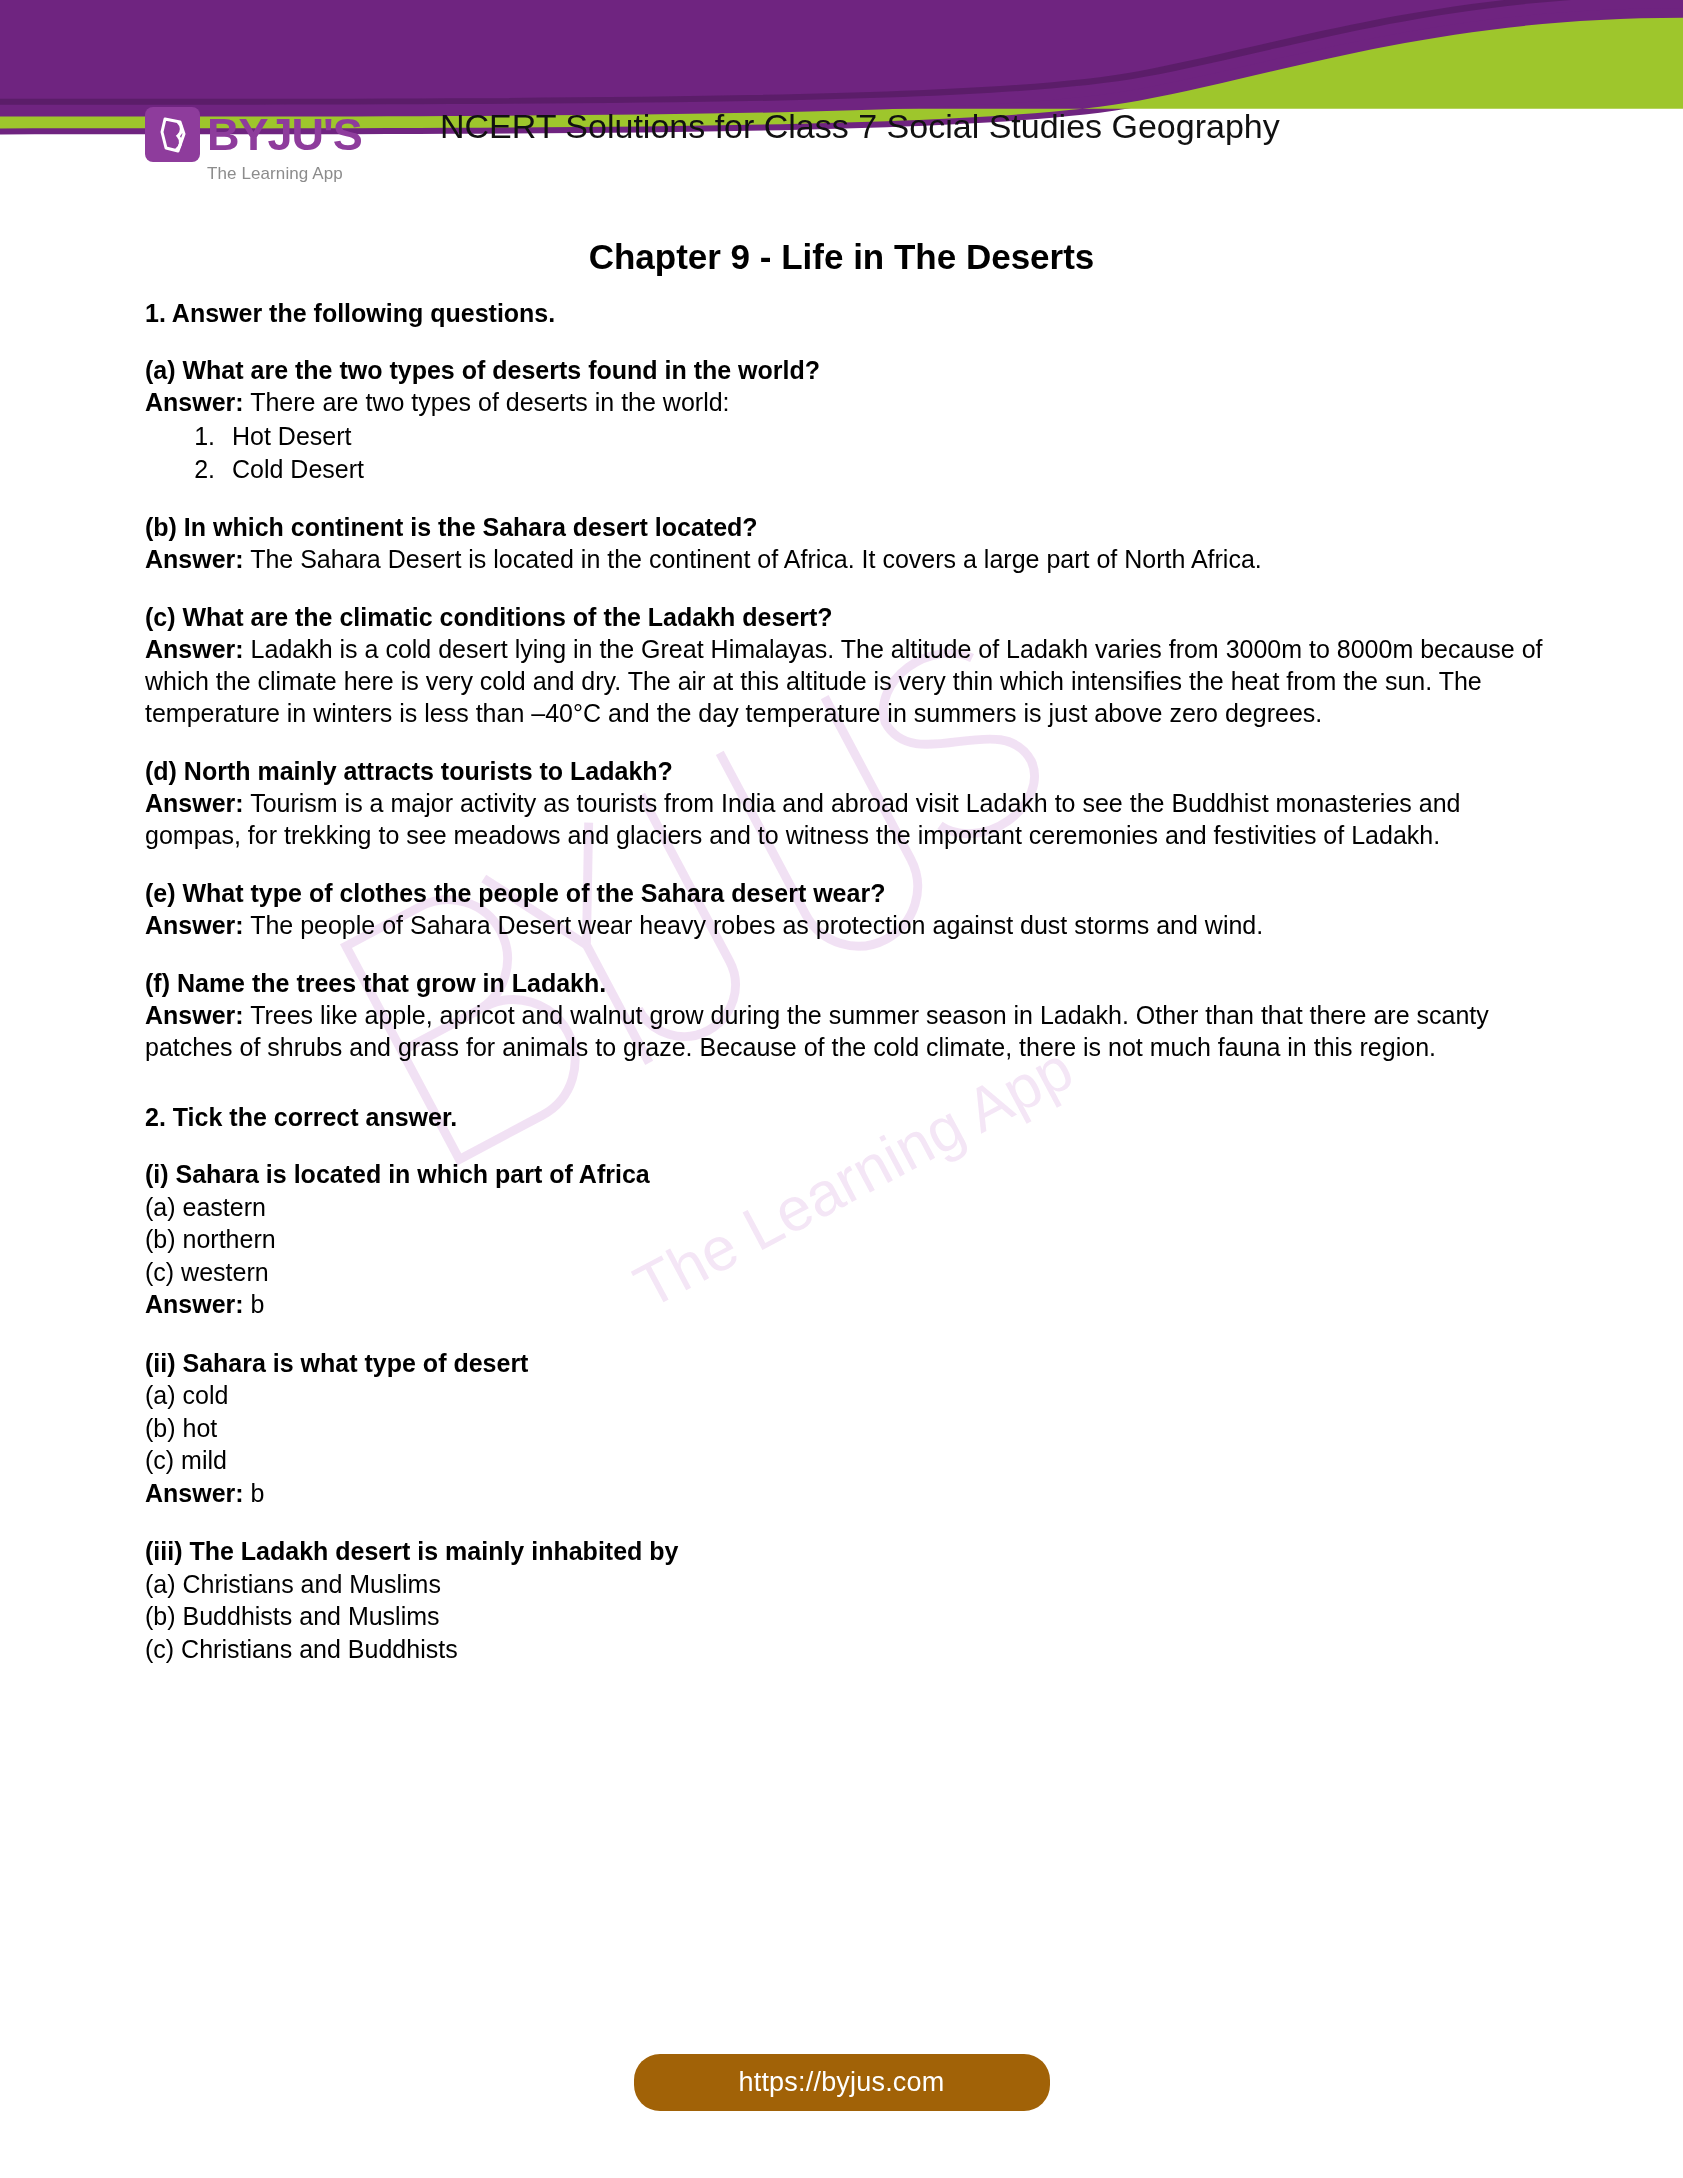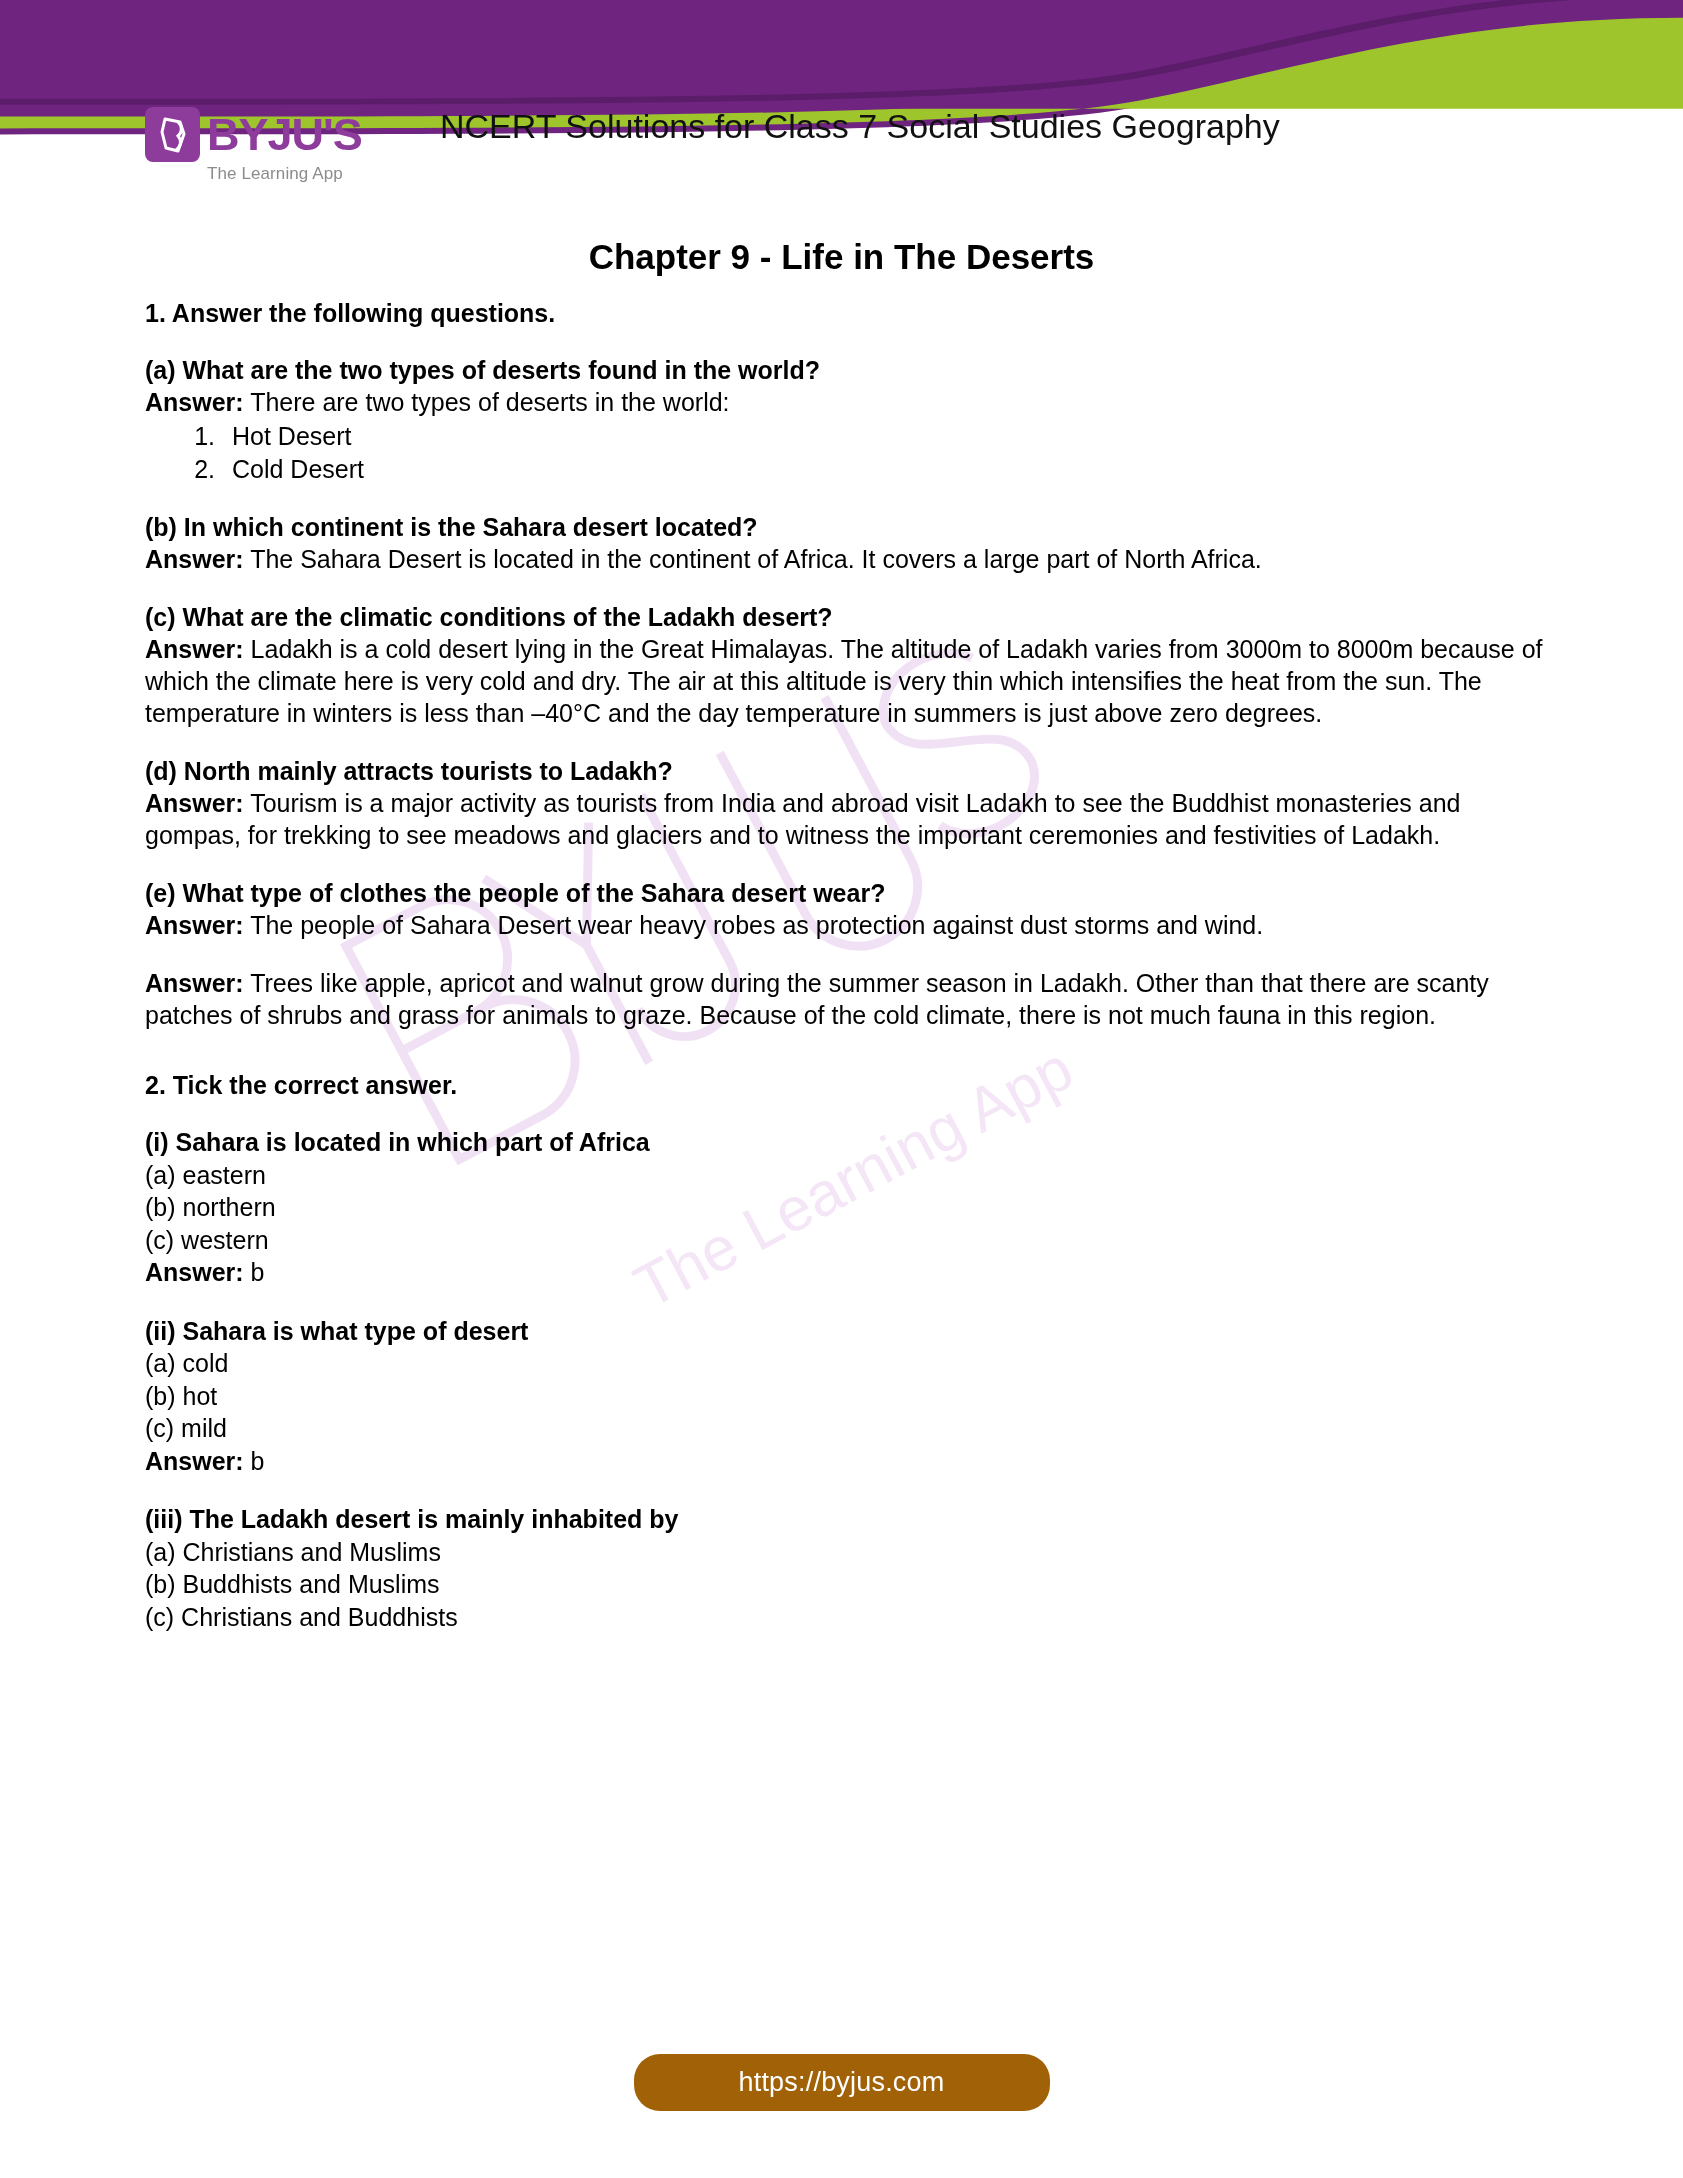--- a/index.html
+++ b/index.html
@@ -255,20 +255,21 @@
       <p class="q-text">(d) North mainly attracts tourists to Ladakh?</p>
       <p class="a-text"><span class="lbl">Answer:</span><span> Tourism is a major activity as tourists from India and abroad visit Ladakh to see the Buddhist monasteries and gompas, for trekking to see meadows and glaciers and to witness the important ceremonies and festivities of Ladakh.</span></p>
     </div>
 
     <div class="qa-block">
       <p class="q-text">(e) What type of clothes the people of the Sahara desert wear?</p>
       <p class="a-text"><span class="lbl">Answer:</span><span> The people of Sahara Desert wear heavy robes as protection against dust storms and wind.</span></p>
     </div>
 
     <div class="qa-block">
+      <p class="q-text">(f) Name the trees that grow in Ladakh.</p>
       <p class="a-text"><span class="lbl">Answer:</span><span> Trees like apple, apricot and walnut grow during the summer season in Ladakh. Other than that there are scanty patches of shrubs and grass for animals to graze. Because of the cold climate, there is not much fauna in this region.</span></p>
     </div>
 
     <div class="sec-heading" style="margin-top:40px;">2. Tick the correct answer.</div>
 
     <div class="mcq-block">
       <p class="mcq-q">(i) Sahara is located in which part of Africa</p>
       <p class="mcq-opt">(a) eastern</p>
       <p class="mcq-opt">(b) northern</p>
       <p class="mcq-opt">(c) western</p>

